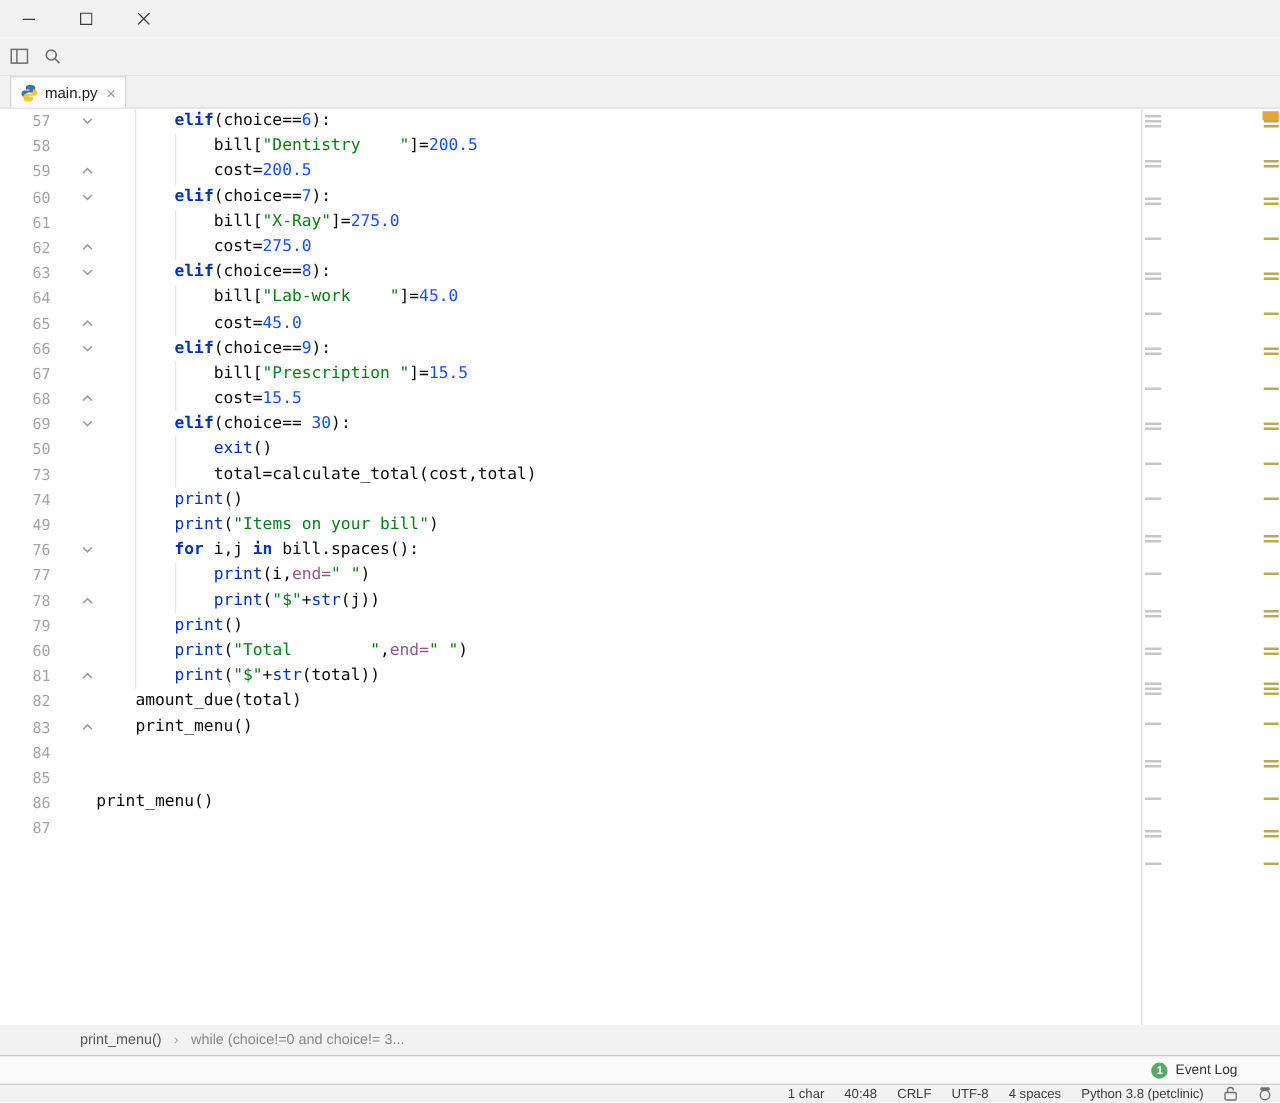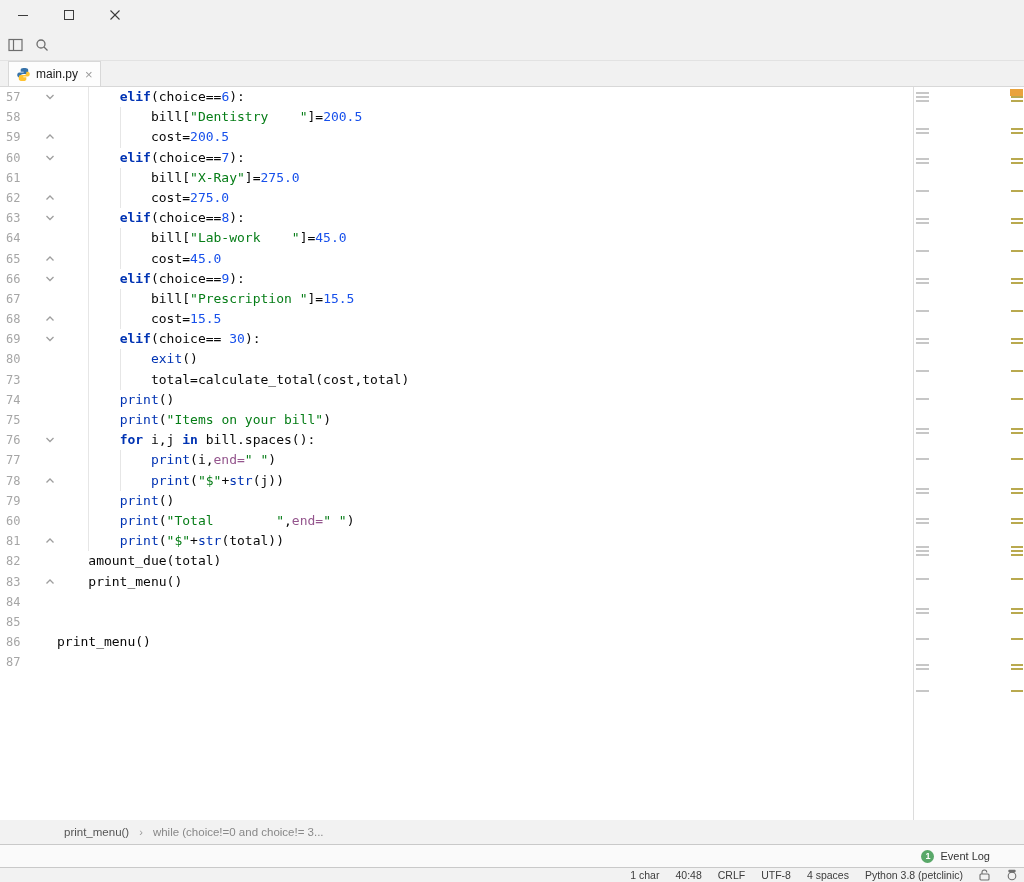--- a/index.html
+++ b/index.html
@@ -22,21 +22,21 @@
   .tabbar { height:26px; background:#F1F1F1; border-bottom:1px solid #D8D8D8;
             display:flex; align-items:flex-end; padding-left:8px; flex:none; }
   .tab { height:25px; background:#FDFDFD; border:1px solid #D8D8D8; border-bottom:none;
          display:flex; align-items:center; gap:5px; padding:0 7px; font-size:12px; color:#1b1b1b; }
   .tab-close { color:#9a9a9a; font-size:13px; line-height:13px; margin-left:2px; }
 
   
   .editor { position:relative; height:733px; background:#fff; overflow:hidden; flex:none;
             font-family:"DejaVu Sans Mono", monospace; font-size:13px; }
   #code-lines { position:absolute; inset:0; }
-  .code-line { display:flex; height:20.2px; line-height:20.2px; }
+  .code-line { display:flex; height:20.2px; line-height:20.2px;padding-left:20px; }
   .ln { width:42px; padding-left:6px; color:#A6A6A6; font-size:12px; flex:none; }
   .fold { width:15px; flex:none; display:flex; align-items:center; justify-content:center; }
   .code { flex:1; white-space:pre; position:relative; color:#080808; }
   .iguide { position:absolute; top:0; bottom:0; width:0; border-left:1px solid #E6E6E6; }
   .tk-p { color:#080808; }
   .tk-k { color:var(--keyword,#0033B3); font-weight:bold; }
   .tk-b { color:var(--builtin,#0033B3); }
   .tk-s { color:var(--string,#067D17); }
   .tk-n { color:var(--number,#1750EB); }
   .tk-a { color:var(--keyword_argument,#94558D); }
@@ -219,36 +219,36 @@
         <div class="code-line">
           <span class="ln">69</span>
           <span class="fold">
             <svg width="10" height="10" viewBox="0 0 10 10">
               <polyline points="1.5,3 5,6.5 8.5,3" fill="none" stroke="#9E9E9E" stroke-width="1.3"></polyline>
             </svg>
           </span>
           <span class="code"><span class="iguide" style="left: 4ch;"></span><span>        </span><span class="tk-k">elif</span><span class="tk-p">(choice== </span><span class="tk-n">30</span><span class="tk-p">):</span></span>
         </div>
         <div class="code-line">
-          <span class="ln">80</span>
+          <span class="ln">50</span>
           <span class="fold"></span>
           <span class="code"><span class="iguide" style="left: 4ch;"></span><span class="iguide" style="left: 8ch;"></span><span>            </span><span class="tk-b">exit</span><span class="tk-p">()</span></span>
         </div>
         <div class="code-line">
           <span class="ln">73</span>
           <span class="fold"></span>
           <span class="code"><span class="iguide" style="left: 4ch;"></span><span class="iguide" style="left: 8ch;"></span><span>            </span><span class="tk-p">total=calculate_total(cost,total)</span></span>
         </div>
         <div class="code-line">
           <span class="ln">74</span>
           <span class="fold"></span>
           <span class="code"><span class="iguide" style="left: 4ch;"></span><span>        </span><span class="tk-b">print</span><span class="tk-p">()</span></span>
         </div>
         <div class="code-line">
-          <span class="ln">75</span>
+          <span class="ln">49</span>
           <span class="fold"></span>
           <span class="code"><span class="iguide" style="left: 4ch;"></span><span>        </span><span class="tk-b">print</span><span class="tk-p">(</span><span class="tk-s">"Items on your bill"</span><span class="tk-p">)</span></span>
         </div>
         <div class="code-line">
           <span class="ln">76</span>
           <span class="fold">
             <svg width="10" height="10" viewBox="0 0 10 10">
               <polyline points="1.5,3 5,6.5 8.5,3" fill="none" stroke="#9E9E9E" stroke-width="1.3"></polyline>
             </svg>
           </span>

